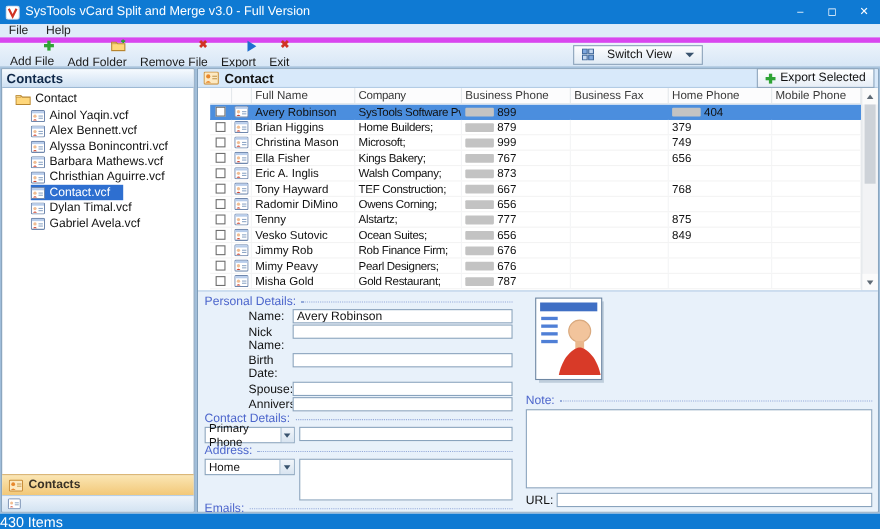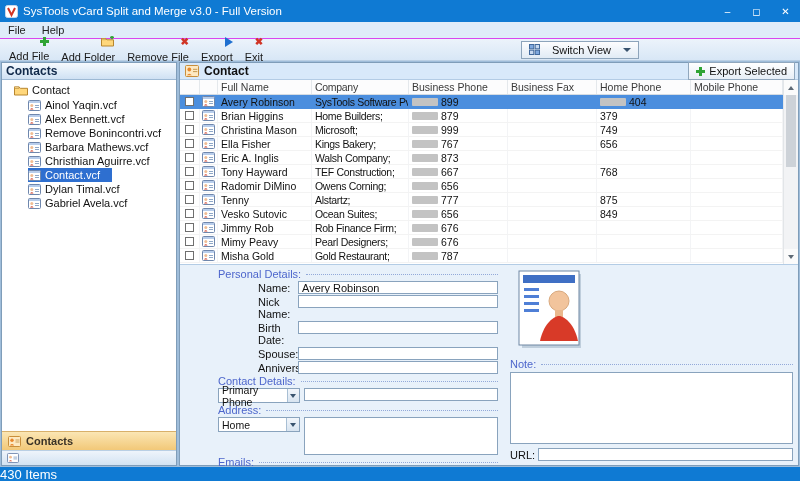--- a/index.html
+++ b/index.html
@@ -8,21 +8,21 @@
   .window { width: 800px; height: 481px; display: flex; flex-direction: column; }
 
   
   .titlebar { height: 22px; background: #0f7ad3; color: #fff; display: flex; align-items: center; padding-left: 5px; flex: 0 0 auto; }
   .app-icon { width: 13px; height: 13px; margin-right: 5px; display: inline-flex; }
   .title-text { flex: 1; font-size: 11.5px; white-space: nowrap; overflow: hidden; }
   .win-btns { display: flex; height: 100%; }
   .win-btn { width: 29px; display: flex; align-items: center; justify-content: center; font-size: 10px; color: #fff; }
 
   
-  .menubar { height: 17px; background: #dfecf9; border-bottom: 1px solid #d946ef; display: flex; align-items: center; flex: 0 0 auto; }
+  .menubar { height: 17px; background: #dfecf9; border-bottom: 5px solid #d946ef; display: flex; align-items: center; flex: 0 0 auto; }
   .menu-item { padding: 0 8px; height: 100%; display: flex; align-items: center; color: #222; }
 
   
   .toolbar { height: 22px; background: linear-gradient(#ecf3fb, #d8e7f6); border-bottom: 1px solid #b9cfe4; display: flex; align-items: center; padding: 0 3px; flex: 0 0 auto; }
   .tbtn { display: flex; align-items: flex-end; gap: 4px; padding: 2px 6px; color: #1a1a1a; white-space: nowrap; flex-direction: column; }
   .plus-ico { width: 9px; height: 9px; display: inline-block;
     background: linear-gradient(#2fa435,#2fa435) center / 9px 3px no-repeat,
                 linear-gradient(#2fa435,#2fa435) center / 3px 9px no-repeat; }
   .x-ico { color: #d03425; font-size: 10px; font-weight: bold; line-height: 1; }
   .arrow-ico { width: 0; height: 0; border-top: 5px solid transparent; border-bottom: 5px solid transparent; border-left: 8px solid #1f6fd0; display: inline-block; }
@@ -43,21 +43,21 @@
   .nav-contacts { height: 19px; flex: 0 0 auto; background: linear-gradient(#fbe6b4, #f2c878); border-top: 1px solid #d8b06a; display: flex; align-items: center; gap: 5px; padding-left: 6px; font-weight: bold; color: #3a3226; }
   .nav-strip { height: 15px; flex: 0 0 auto; background: linear-gradient(#eef4fb, #d3e3f2); border-top: 1px solid #b9cfe4; display: flex; align-items: center; padding-left: 5px; }
 
   
   .right-panel { flex: 1 1 auto; border: 1px solid #7f9db9; background: #fff; display: flex; flex-direction: column; min-width: 0; min-height: 0; }
   .right-header { height: 17px; flex: 0 0 auto; background: #d8e9fa; border-bottom: 1px solid #b3cce5; display: flex; align-items: center; gap: 5px; padding: 0 3px 0 5px; }
   .contact-title { font-weight: bold; font-size: 12px; }
   .export-selected { margin-left: auto; height: 15px; border: 1px solid #90a7bd; background: linear-gradient(#ffffff, #e7eef6); display: flex; align-items: center; gap: 4px; padding: 8px 7px; }
 
   
-  .grid { height: 184px; flex: 0 0 auto; display: flex; min-width: 0; }
+  .grid { height: 184px; flex: 0 0 auto; display: flex; min-width: 0; padding-left: 11px; }
   .grid-main { flex: 1 1 auto; display: flex; flex-direction: column; min-width: 0; }
   .grid-header { height: 15px; flex: 0 0 auto; display: flex; background: #fcfcfd; border-bottom: 1px solid #d5dce3; color: #3a3a3a; font-size: 10.5px; }
   .gh-cell { display: flex; align-items: center; padding: 0 3px; border-right: 1px solid #e4e8ec; overflow: hidden; white-space: nowrap; }
   .gc-check { width: 20px; flex: 0 0 auto; justify-content: center; }
   .gc-icon { width: 18px; flex: 0 0 auto; justify-content: center; }
   .c-name { width: 94px; flex: 0 0 auto; }
   .c-company { width: 97px; flex: 0 0 auto; letter-spacing: -0.3px; }
   .c-bp { width: 99px; flex: 0 0 auto; }
   .c-bf { width: 89px; flex: 0 0 auto; }
   .c-hp { width: 94px; flex: 0 0 auto; }
@@ -71,21 +71,21 @@
   .redact { display: inline-block; width: 26px; height: 8px; background: #c3c3c3; border-radius: 1px; margin-right: 3px; flex: 0 0 auto; }
   .vscroll { width: 15px; flex: 0 0 auto; background: #f2f3f5; border-left: 1px solid #e2e5e8; display: flex; flex-direction: column; align-items: center; }
   .sb-btn { height: 15px; width: 100%; background: #fbfbfb; display: flex; align-items: center; justify-content: center; }
   .tri-up { width: 0; height: 0; border-left: 3px solid transparent; border-right: 3px solid transparent; border-bottom: 4px solid #5f6a75; }
   .tri-dn { width: 0; height: 0; border-left: 3px solid transparent; border-right: 3px solid transparent; border-top: 4px solid #5f6a75; }
   .sb-track { flex: 1; width: 100%; position: relative; }
   .sb-thumb { position: absolute; top: 0; left: 2px; right: 2px; height: 72px; background: #cdd2d8; }
 
   
   .details { flex: 1 1 auto; background: #e8f1fa; border-top: 1px solid #b3cce5; display: flex; padding: 3px 5px 3px 6px; min-height: 0; }
-  .d-left { width: 280px; flex: 0 0 auto; display: flex; flex-direction: column; margin-left: 32px; }
+  .d-left { width: 280px; flex: 0 0 auto; display: flex; flex-direction: column; }
   .sec { display: flex; align-items: center; height: 12px; color: #4d66cc; flex: 0 0 auto; }
   .sec::after { content: ""; flex: 1; border-top: 1px dotted #93a9d9; margin-left: 5px; }
   .frow { display: flex; align-items: flex-start; margin: 1px 0; flex: 0 0 auto; }
   .flabel { width: 80px; flex: 0 0 auto; padding-top: 1px; padding-left: 40px; }
   .finput { flex: 1 1 auto; height: 13px; border: 1px solid #89a3bd; background: #fff; padding: 0 3px; display: flex; align-items: center; overflow: hidden; white-space: nowrap; }
   .farea { flex: 1 1 auto; height: 38px; border: 1px solid #89a3bd; background: #fff; }
   .combo { width: 82px; flex: 0 0 auto; height: 15px; border: 1px solid #89a3bd; background: #fff; display: flex; align-items: center; font-size: 10.5px; padding-left: 3px; margin-right: 4px; }
   .combo-btn { margin-left: auto; width: 13px; height: 100%; border-left: 1px solid #a8bfd4; background: linear-gradient(#f2f6fb, #d8e4f0); display: flex; align-items: center; justify-content: center; }
   .combo-caret { width: 0; height: 0; border-left: 3px solid transparent; border-right: 3px solid transparent; border-top: 4px solid #39536e; }
 
@@ -212,21 +212,21 @@
     <span class="vcard-ico">
       <svg width="13" height="11" viewBox="0 0 13 11">
                   <rect x="0.5" y="0.5" width="12" height="10" rx="1" fill="#ffffff" stroke="#6f87ad"></rect>
                   <rect x="1" y="1" width="11" height="2" fill="#b8cdeb"></rect>
                   <circle cx="3.8" cy="5.6" r="1.5" fill="#f0bd93"></circle>
                   <path d="M2 9.5 Q3.8 7.2 5.6 9.5 Z" fill="#cf4431"></path>
                   <rect x="7" y="5" width="4" height="1" fill="#8fa8c8"></rect>
                   <rect x="7" y="7" width="4" height="1" fill="#8fa8c8"></rect>
                 </svg>
     </span>
-    <span>Remove Bonincontri.vcf</span>
+    <span>Alyssa Bonincontri.vcf</span>
   </div>
             <div class="tree-item">
     <span class="vcard-ico">
       <svg width="13" height="11" viewBox="0 0 13 11">
                   <rect x="0.5" y="0.5" width="12" height="10" rx="1" fill="#ffffff" stroke="#6f87ad"></rect>
                   <rect x="1" y="1" width="11" height="2" fill="#b8cdeb"></rect>
                   <circle cx="3.8" cy="5.6" r="1.5" fill="#f0bd93"></circle>
                   <path d="M2 9.5 Q3.8 7.2 5.6 9.5 Z" fill="#cf4431"></path>
                   <rect x="7" y="5" width="4" height="1" fill="#8fa8c8"></rect>
                   <rect x="7" y="7" width="4" height="1" fill="#8fa8c8"></rect>

